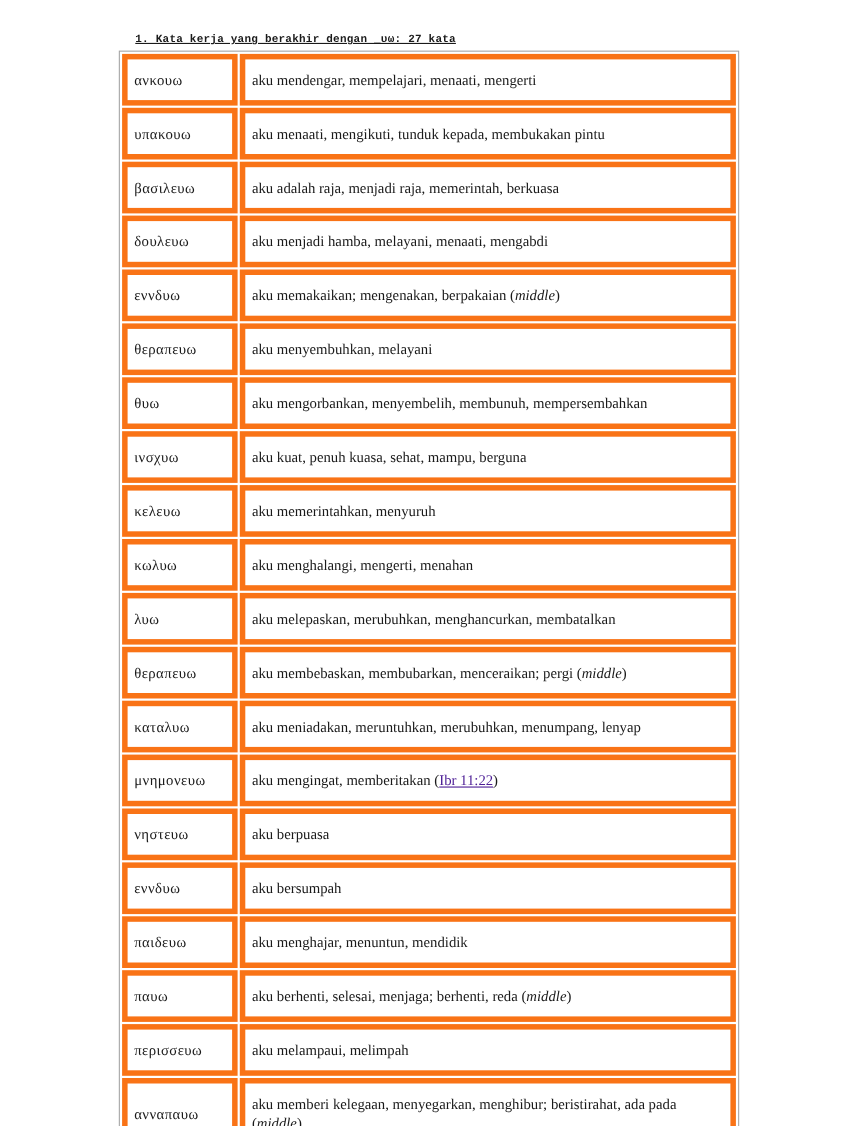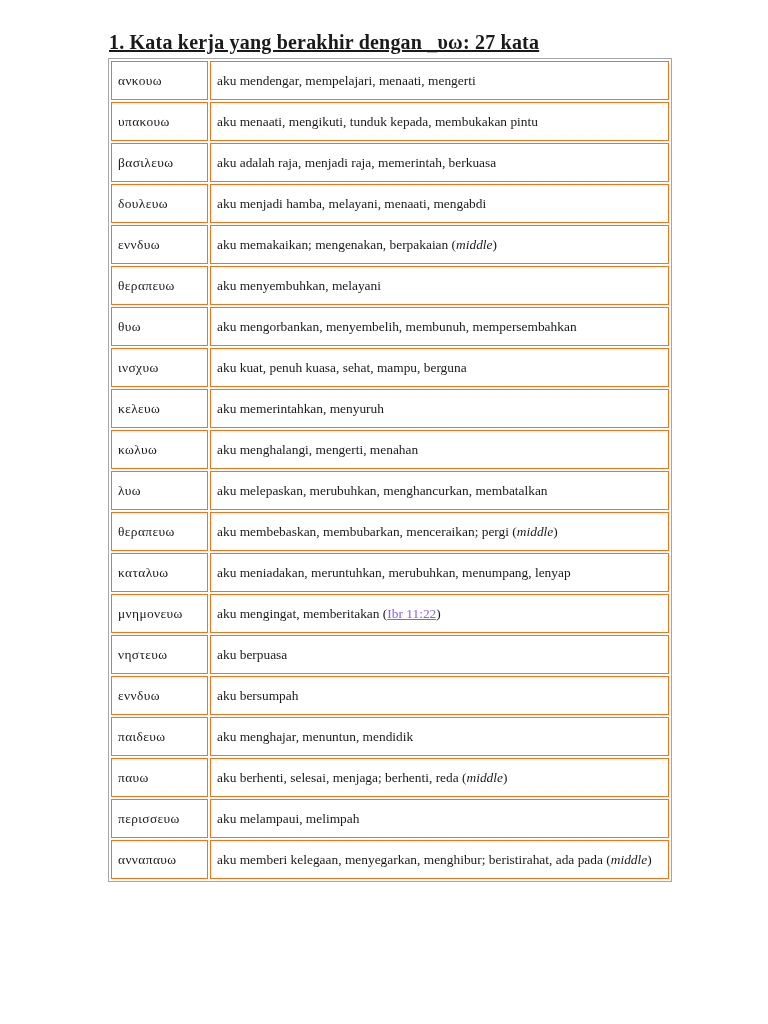--- a/index.html
+++ b/index.html
@@ -12,51 +12,52 @@
     font-family: "Liberation Serif", "DejaVu Serif", serif;
     color: #1a1a1a;
   }
   .page {
     position: absolute;
     left: 108px;
     top: 31px;
     width: 566px;
   }
   .doc-title {
-    font-size: 20px;
+    font-size: 10px;
     font-weight: bold;
     text-decoration: underline;
-    margin: 0 0 4px 1px;
+    margin: 0 0 4px 15px;
     letter-spacing: 0.2px;
     white-space: nowrap;
+    font-family: Liberation Mono, monospace;
   }
   table.verb-table {
     border-collapse: separate;
     border-spacing: 2px;
     border: 1px solid #a6a6a6;
     width: 564px;
     background: #ffffff;
   }
   table.verb-table td {
-    border: 1px solid #f97316;
+    border: 5px solid #f97316;
     padding: 10px 5px 10px 6px;
     font-size: 13.4px;
     line-height: 17px;
     vertical-align: middle;
     background: #ffffff;
   }
   td.greek {
     width: 84px;
     letter-spacing: 0.4px;
   }
   td.meaning { }
   .italic { font-style: italic; }
   .link {
     text-decoration: underline;
-    color: #8b5cf6;
+    color: #4c1d95;
     cursor: pointer;
     text-align: center;
   }
 </style>
 </head>
 <body>
 
 <div class="page">
   <h1 class="doc-title">1. Kata kerja yang berakhir dengan _υω: 27 kata</h1>
 

